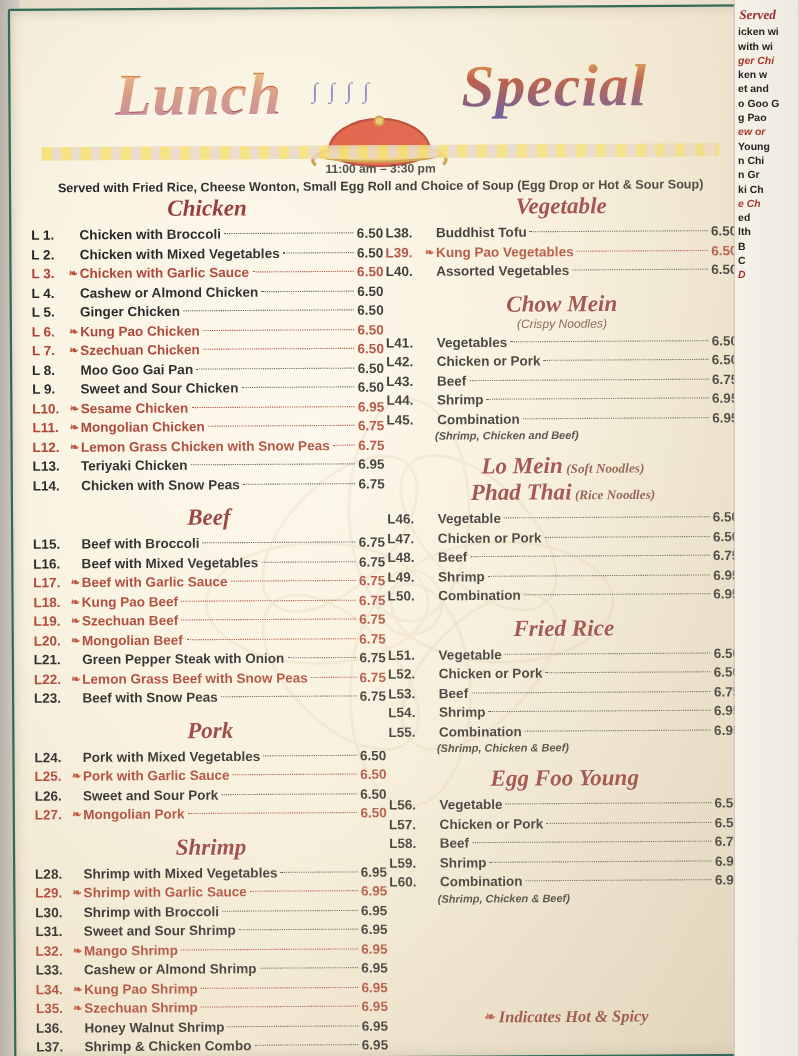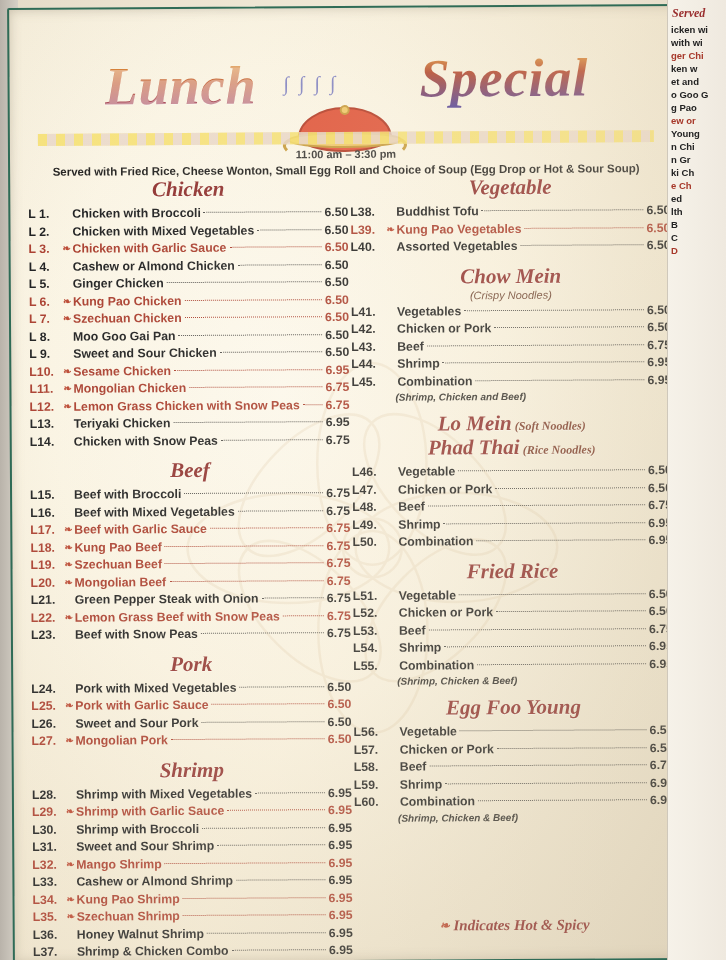--- a/index.html
+++ b/index.html
@@ -147,21 +147,21 @@
     border-left:1px solid #cfc8bb;
   }
   .edge-col .e-head{
     font-family:"Liberation Serif",serif;font-style:italic;font-weight:bold;
     font-size:12px;color:#9a2f2f;margin:6px 0 2px 4px;
   }
   .edge-col .e-row{
     font-size:9.5px;color:#222;font-weight:bold;margin-left:3px;line-height:13px;
     white-space:nowrap;overflow:hidden;
   }
-  .edge-col .e-row.hot{color:#a7382a;}
+  .edge-col .e-row.hot{color:#a7382a;font-style:italic;}
   .blur{filter:blur(.3px);}
 </style>
 </head>
 <body>
 
 <div id="page">
   <div class="bg-left"></div>
   <div class="bg-right"></div>
 
   <div class="menu-sheet">

